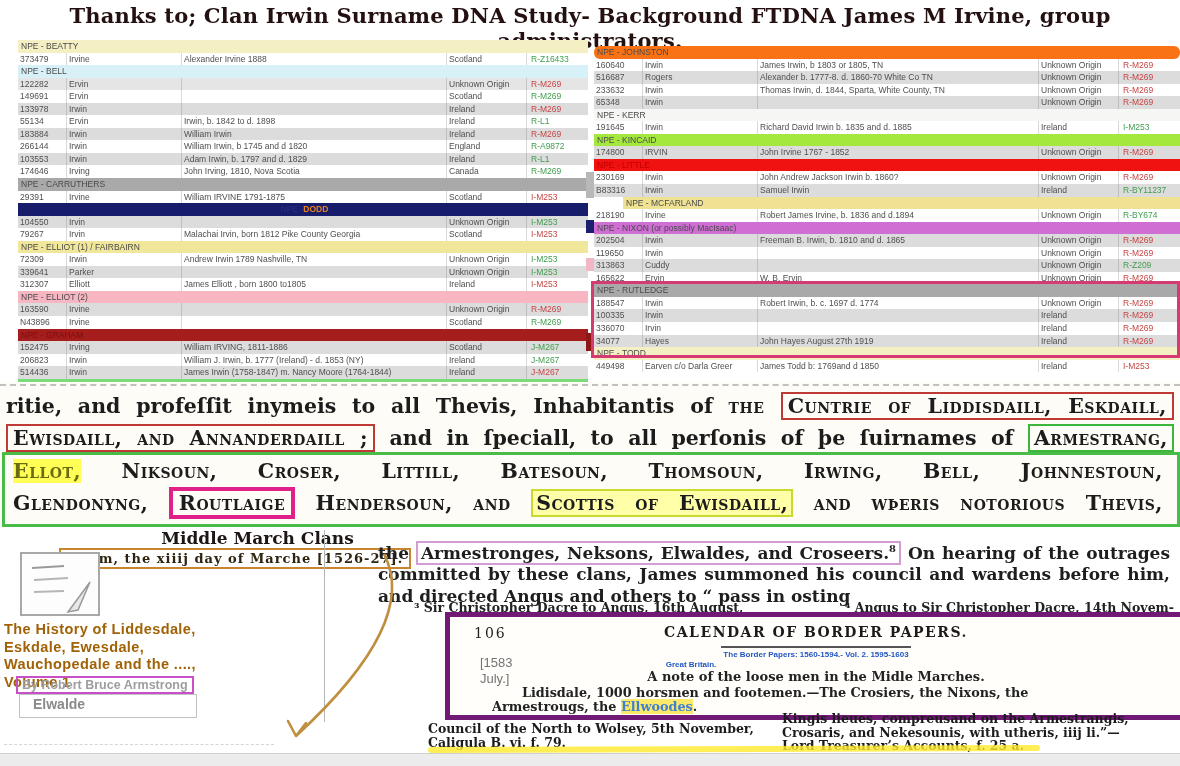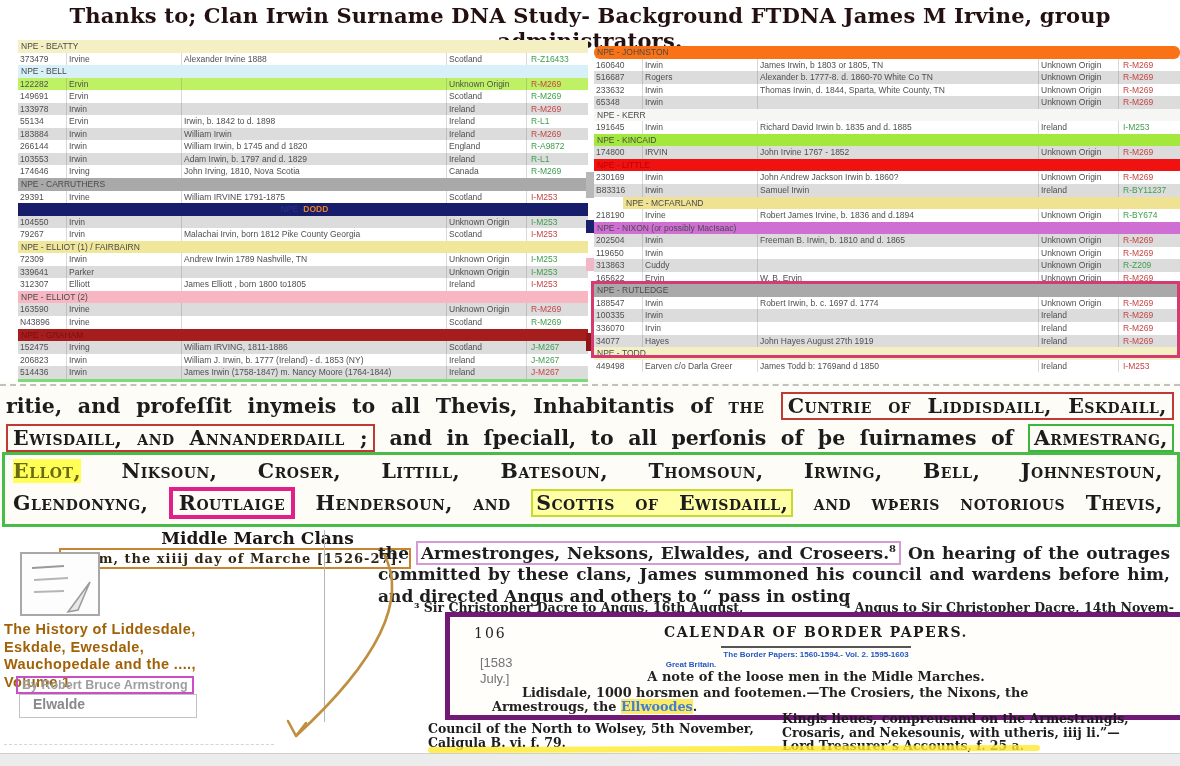--- a/index.html
+++ b/index.html
@@ -92,21 +92,21 @@
   <div id="lt" class="dnatable">
       <div class="trow thead" style="background: rgb(245, 240, 195);">NPE - BEATTY</div>
       <div class="trow" style="background: rgb(255, 255, 255);">
         <div class="c0">373479</div>
         <div class="c1">Irvine</div>
         <div class="c2">Alexander Irvine 1888</div>
         <div class="c3">Scotland</div>
         <div class="c4" style="color: rgb(63, 158, 77);">R-Z16433</div>
       </div>
       <div class="trow thead" style="background: rgb(216, 241, 248);">NPE - BELL</div>
-      <div class="trow" style="background: #bef264;">
+      <div class="trow" style="background: #e5e5e5;">
         <div class="c0">122282</div>
         <div class="c1">Ervin</div>
         <div class="c2"></div>
         <div class="c3">Unknown Origin</div>
         <div class="c4" style="color: rgb(198, 69, 69);">R-M269</div>
       </div>
       <div class="trow" style="background: rgb(255, 255, 255);">
         <div class="c0">149691</div>
         <div class="c1">Ervin</div>
         <div class="c2"></div>

